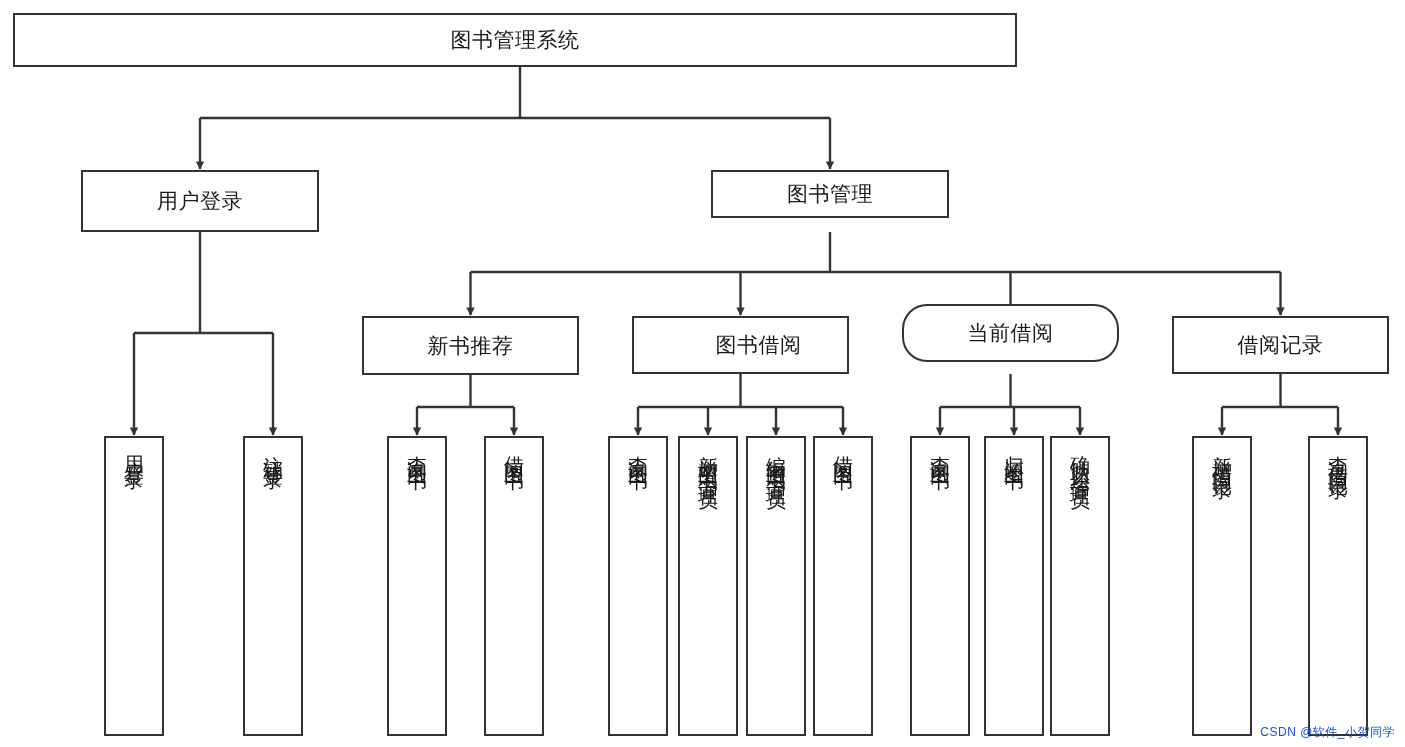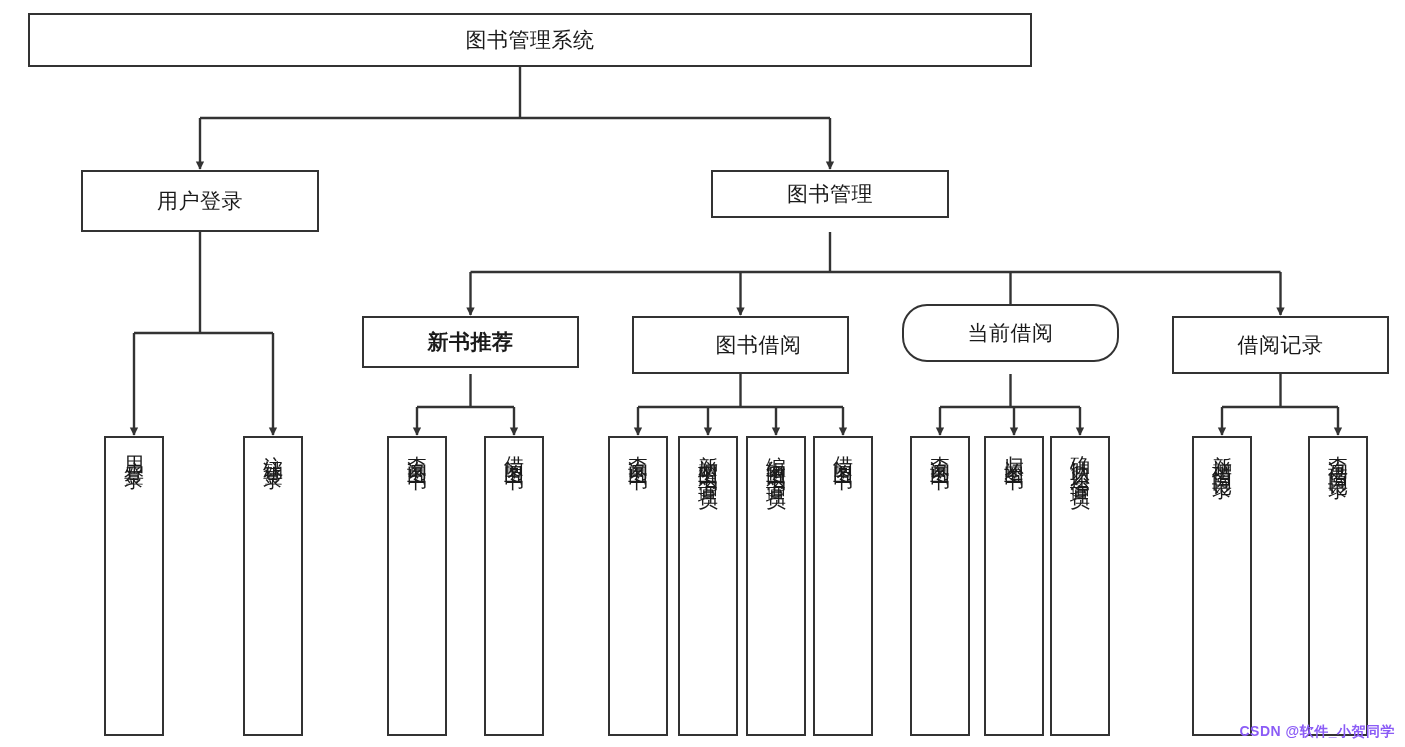--- a/index.html
+++ b/index.html
@@ -52,27 +52,26 @@
     line-height: 1.05;
   }
   .node-box.vertical {
     align-items: flex-start;
     padding-top: 2px;
   }
   .watermark {
     position: absolute;
     right: 10px;
     bottom: 6px;
-    font-size: 14px;
-    color: #8b5cf6;
+    font-size: 12px;
+    color: #1d4ed8;
     letter-spacing: 0.5px;
     z-index: 3;
     white-space: nowrap;
     font-family: "Liberation Sans", "DejaVu Sans", sans-serif;
-    font-weight: bold;
   }
 </style>
 </head>
 <body>
 
 <div id="diagram-root">
 
   <svg class="edges" viewBox="0 0 1405 747" xmlns="http://www.w3.org/2000/svg">
     <defs>
       <marker id="arrowhead" markerWidth="9" markerHeight="9" refX="7.6" refY="4.2" orient="auto" markerUnits="userSpaceOnUse">
@@ -110,30 +109,30 @@
         <line x1="1014" y1="407" x2="1014" y2="435" stroke="#333333" stroke-width="2.4" marker-end="url(#arrowhead)"></line>
         <line x1="1080" y1="407" x2="1080" y2="435" stroke="#333333" stroke-width="2.4" marker-end="url(#arrowhead)"></line>
         <line x1="1280.5" y1="374" x2="1280.5" y2="407" stroke="#333333" stroke-width="2.4"></line>
         <line x1="1222" y1="407" x2="1338" y2="407" stroke="#333333" stroke-width="2.4"></line>
         <line x1="1222" y1="407" x2="1222" y2="435" stroke="#333333" stroke-width="2.4" marker-end="url(#arrowhead)"></line>
         <line x1="1338" y1="407" x2="1338" y2="435" stroke="#333333" stroke-width="2.4" marker-end="url(#arrowhead)"></line>
       </g>
   </svg>
 
   <div id="node-layer">
-      <div class="node-box" style="left: 28px; top: 13px; width: 1004px; height: 54px;">
+      <div class="node-box" style="left: 13px; top: 13px; width: 1004px; height: 54px;">
         <span class="node-label">图书管理系统</span>
       </div>
       <div class="node-box" style="left: 81px; top: 170px; width: 238px; height: 62px;">
         <span class="node-label">用户登录</span>
       </div>
       <div class="node-box" style="left: 711px; top: 170px; width: 238px; height: 48px;">
         <span class="node-label">图书管理</span>
       </div>
-      <div class="node-box" style="left: 362px; top: 316px; width: 217px; height: 52px; font-weight: bold;">
+      <div class="node-box" style="left: 362px; top: 316px; width: 217px; height: 59px;">
         <span class="node-label">新书推荐</span>
       </div>
       <div class="node-box" style="left: 632px; top: 316px; width: 217px; height: 58px; padding-left: 36px;">
         <span class="node-label">图书借阅</span>
       </div>
       <div class="node-box" style="left: 902px; top: 304px; width: 217px; height: 58px; border-radius: 25px;">
         <span class="node-label">当前借阅</span>
       </div>
       <div class="node-box" style="left: 1172px; top: 316px; width: 217px; height: 58px;">
         <span class="node-label">借阅记录</span>

